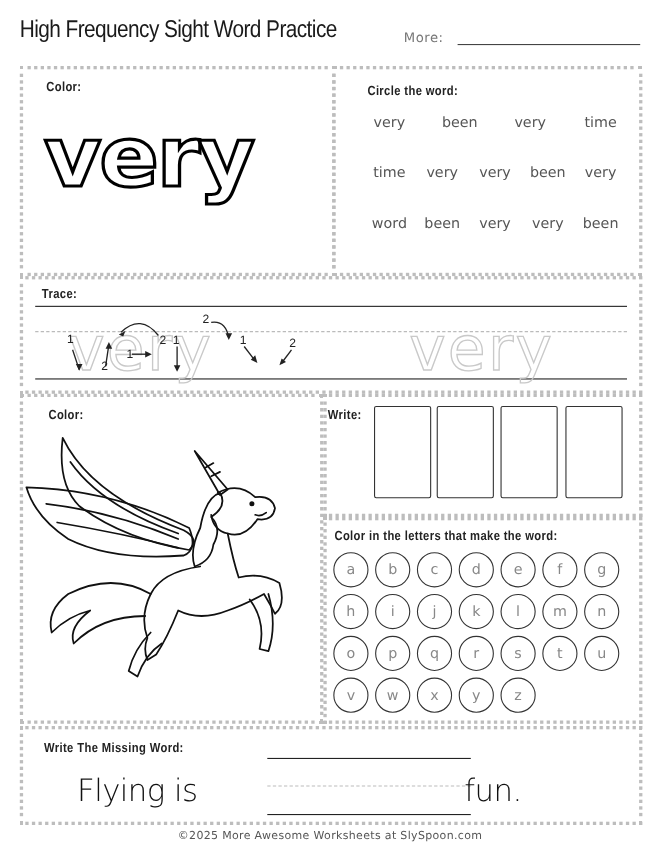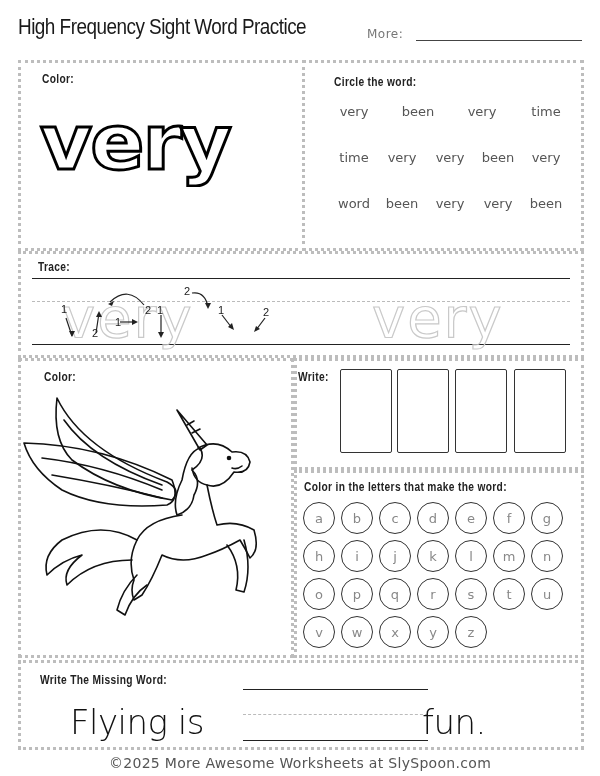--- a/index.html
+++ b/index.html
@@ -29,26 +29,26 @@
     .guide { position: absolute; font-family: "Liberation Sans", sans-serif; font-size: 11px; color: #222; }
 
     
     .write-box { position: absolute; top: 369px; width: 52px; height: 84px; border: 1.5px solid #333; border-radius: 2px; }
 
     
     .letters { position: absolute; left: 303px; top: 502px; width: 266px; display: flex; flex-wrap: wrap; gap: 6px 6px; }
     .letter { width: 32px; height: 32px; border: 1.5px solid #333; border-radius: 50%; display: flex; align-items: center; justify-content: center; font-family: "DejaVu Sans", sans-serif; font-size: 13px; color: #888; }
 
     
-    .sentence { position: absolute; top: 702px; font-family: "DejaVu Sans", sans-serif; font-weight: 200; font-size: 34px; color: #111; letter-spacing: -0.5px; }
+    .sentence { position: absolute; top: 702px; font-family: "DejaVu Sans", sans-serif; font-weight: 200; font-size: 28px; color: #111; letter-spacing: -0.5px; }
     .blank-top { position: absolute; left: 243px; top: 689px; width: 185px; border-top: 1.5px solid #222; }
     .blank-mid { position: absolute; left: 243px; top: 714px; width: 185px; border-top: 1.5px dashed #bbb; }
     .blank-bot { position: absolute; left: 243px; top: 740px; width: 185px; border-top: 1.5px solid #222; }
 
-    .footer { position: absolute; left: 0; width: 600px; top: 755px; text-align: center; font-family: "DejaVu Sans", sans-serif; font-size: 14px; color: #555; letter-spacing: 0.3px; }
+    .footer { position: absolute; left: 0; width: 600px; top: 755px; text-align: center; font-family: "DejaVu Sans", sans-serif; font-size: 10px; color: #555; letter-spacing: 0.3px; }
   </style>
 </head>
 <body>
 
 <div class="title">High Frequency Sight Word Practice</div>
 <div class="name-label">More:</div>
 <div class="name-line"></div>
 
 <div class="box" style="left:18px; top:60px; width:287px; height:191px;"></div>
 <div class="label" style="left:42px; top:72px;">Color:</div>

